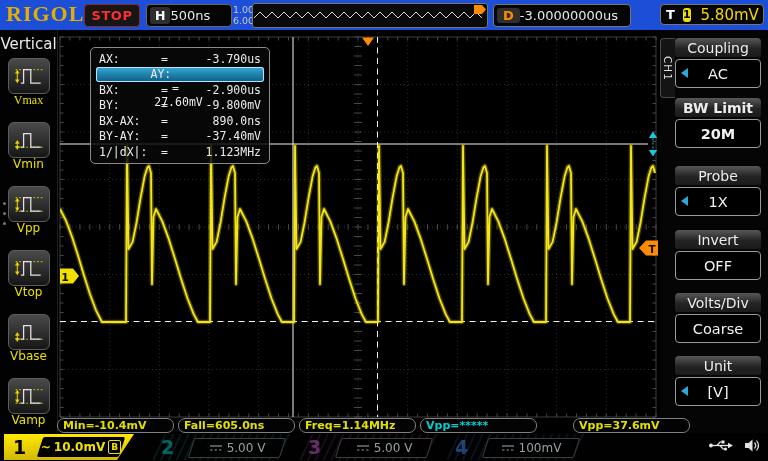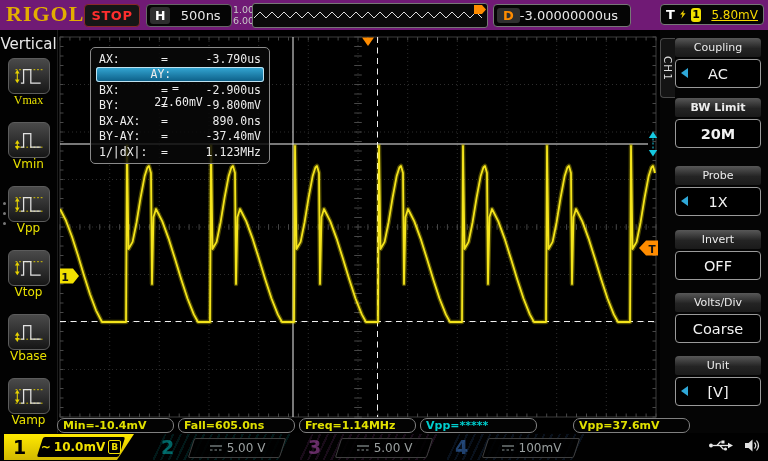--- a/index.html
+++ b/index.html
@@ -1,45 +1,45 @@
 <!DOCTYPE html>
 <html><head>
 <meta charset="utf-8">
 <style>
   html,body{margin:0;padding:0;background:#000;}
   #stage{position:relative;width:768px;height:461px;background:#000;overflow:hidden;
          font-family:"DejaVu Sans",sans-serif;-webkit-font-smoothing:antialiased;}
   
-  .topbar{position:absolute;left:0;top:0;width:768px;height:30px;background:#701a75;}
+  .topbar{position:absolute;left:0;top:0;width:768px;height:30px;background:#1d4ed8;}
   .logo{position:absolute;left:6px;top:1px;font:bold 22px "Liberation Serif",serif;
         color:#e2ae00;letter-spacing:1px;}
   .stopbadge{position:absolute;left:84px;top:4px;width:54px;height:21px;background:#161616;
         border:1px solid #8a2a2a;border-radius:4px;color:#ff2e2e;font-weight:bold;font-size:13px;
         display:flex;align-items:center;justify-content:center;letter-spacing:.5px;}
   .hbox{position:absolute;left:146px;top:4px;width:84px;height:21px;border:1px solid #666;
         border-radius:4px;background:#050505;display:flex;align-items:center;}
   .hlabel{background:#2e2e2e;color:#fff;font-weight:bold;font-size:12.5px;padding:1px 5px;
         border-radius:3px;margin-left:3px;}
-  .hval{flex:1;text-align:center;color:#e8e8e8;font-size:13px;}
+  .hval{flex:1;color:#e8e8e8;font-size:13px;}
   .acq{position:absolute;left:233px;top:4px;font-size:9.5px;color:#c8c8c8;line-height:11px;}
   .strip{position:absolute;left:252px;top:3px;width:234px;height:23px;border:1px solid #777;
         border-radius:3px;background:#0a0a0a;}
   .stripflag{position:absolute;right:1px;top:1px;width:12px;height:9px;background:#ff8c00;
         clip-path:polygon(0 0,8px 0,12px 4.5px,8px 9px,0 9px);}
   .dbox{position:absolute;left:493px;top:4px;width:136px;height:21px;border:1px solid #777;
         border-radius:4px;background:#050505;display:flex;align-items:center;}
   .dlabel{background:#2f2f2f;color:#ff8c00;font-weight:bold;font-size:13px;padding:0 6px;
         border-radius:3px;margin-left:3px;}
   .dval{flex:1;color:#e8e8e8;font-size:13px;}
   .tbox{position:absolute;left:660px;top:4px;width:104px;height:21px;border:1px solid #777;
         border-radius:4px;background:#050505;display:flex;align-items:center;gap:4px;padding:0 5px;box-sizing:border-box;}
   .tlabel{color:#fff;font-weight:bold;font-size:13px;}
   .tch{background:#f0e000;color:#000;font-weight:bold;font-size:11px;width:14px;height:14px;
         border-radius:3px;text-align:center;line-height:14px;}
-  .tval{color:#f5d800;font-size:12px;margin-left:6px;text-decoration:underline;}
+  .tval{color:#f5d800;font-size:15px;margin-left:6px;}
   
   .leftbar{position:absolute;left:0;top:30px;width:57px;height:403px;background:#020202;border-right:1px solid #1c1c1c;}
   .ltitle{position:absolute;left:0;top:5px;width:57px;text-align:center;color:#e8e8e8;font-size:15px;}
   .v-btn{position:absolute;left:8px;width:40px;height:34px;background:linear-gradient(#4a4a4a,#161616);
         border:1px solid #5c5c5c;border-radius:6px;display:flex;align-items:center;justify-content:center;}
   .v-lab{position:absolute;left:0;width:57px;text-align:center;color:#e8e000;font-size:12px;}
   .pagedot{position:absolute;left:3px;width:3px;height:3px;border-radius:50%;background:#777;}
   
   #scope-svg{position:absolute;left:57px;top:30px;}
   .curpanel{position:absolute;left:90px;top:47px;width:168px;background:rgba(8,8,8,.84);
@@ -51,21 +51,21 @@
   .cur-row.sel{background:linear-gradient(#35a9d6,#0b5c84);border-radius:3px;box-shadow:0 0 0 1px #bfe2f0 inset;flex-direction:column;}
   .meas{position:absolute;top:418px;height:13px;background:#030303;border:1px solid #808080;
         border-radius:7px;font-size:11px;font-weight:bold;line-height:13px;padding-left:5px;z-index:5;}
   
   .rightbar{position:absolute;left:660px;top:30px;width:108px;height:403px;background:#050505;}
   .chtab{position:absolute;left:0;top:8px;width:14px;height:58px;background:#141414;border:1px solid #4a4a4a;
         border-right:none;border-radius:4px 0 0 4px;display:flex;align-items:center;justify-content:center;}
   .chtab span{writing-mode:vertical-rl;color:#ddd;font-size:10.5px;letter-spacing:1px;}
   .m-item{position:absolute;left:14px;width:88px;}
   .m-label{width:86px;height:19px;margin:0 auto;background:linear-gradient(#585858,#242424 55%,#1a1a1a);
-        border-radius:4px 4px 2px 2px;color:#ececec;font-size:11px;display:flex;align-items:center;justify-content:center;}
+        border-radius:4px 4px 2px 2px;color:#ececec;font-size:14px;display:flex;align-items:center;justify-content:center;}
   .m-value{width:84px;height:27px;margin:2px auto 0;background:#000;border:1px solid #9a9a9a;border-radius:4px;
         color:#f2f2f2;font-size:14.5px;display:flex;align-items:center;justify-content:center;position:relative;}
   .tri{position:absolute;left:5px;top:8px;width:0;height:0;border-top:5px solid transparent;
         border-bottom:5px solid transparent;border-right:7px solid #2fa8d8;}
   
   .chbar{position:absolute;left:0;top:433px;width:768px;height:28px;background:#010101;}
   .chseg{position:absolute;top:1px;height:26px;}
   .chhatch{position:absolute;left:0;top:0;width:100%;height:100%;
         clip-path:polygon(16px 0,100% 0,calc(100% - 16px) 100%,0 100%);}
   .chnum{position:absolute;left:12px;top:2px;font-size:19px;font-weight:bold;line-height:22px;}

